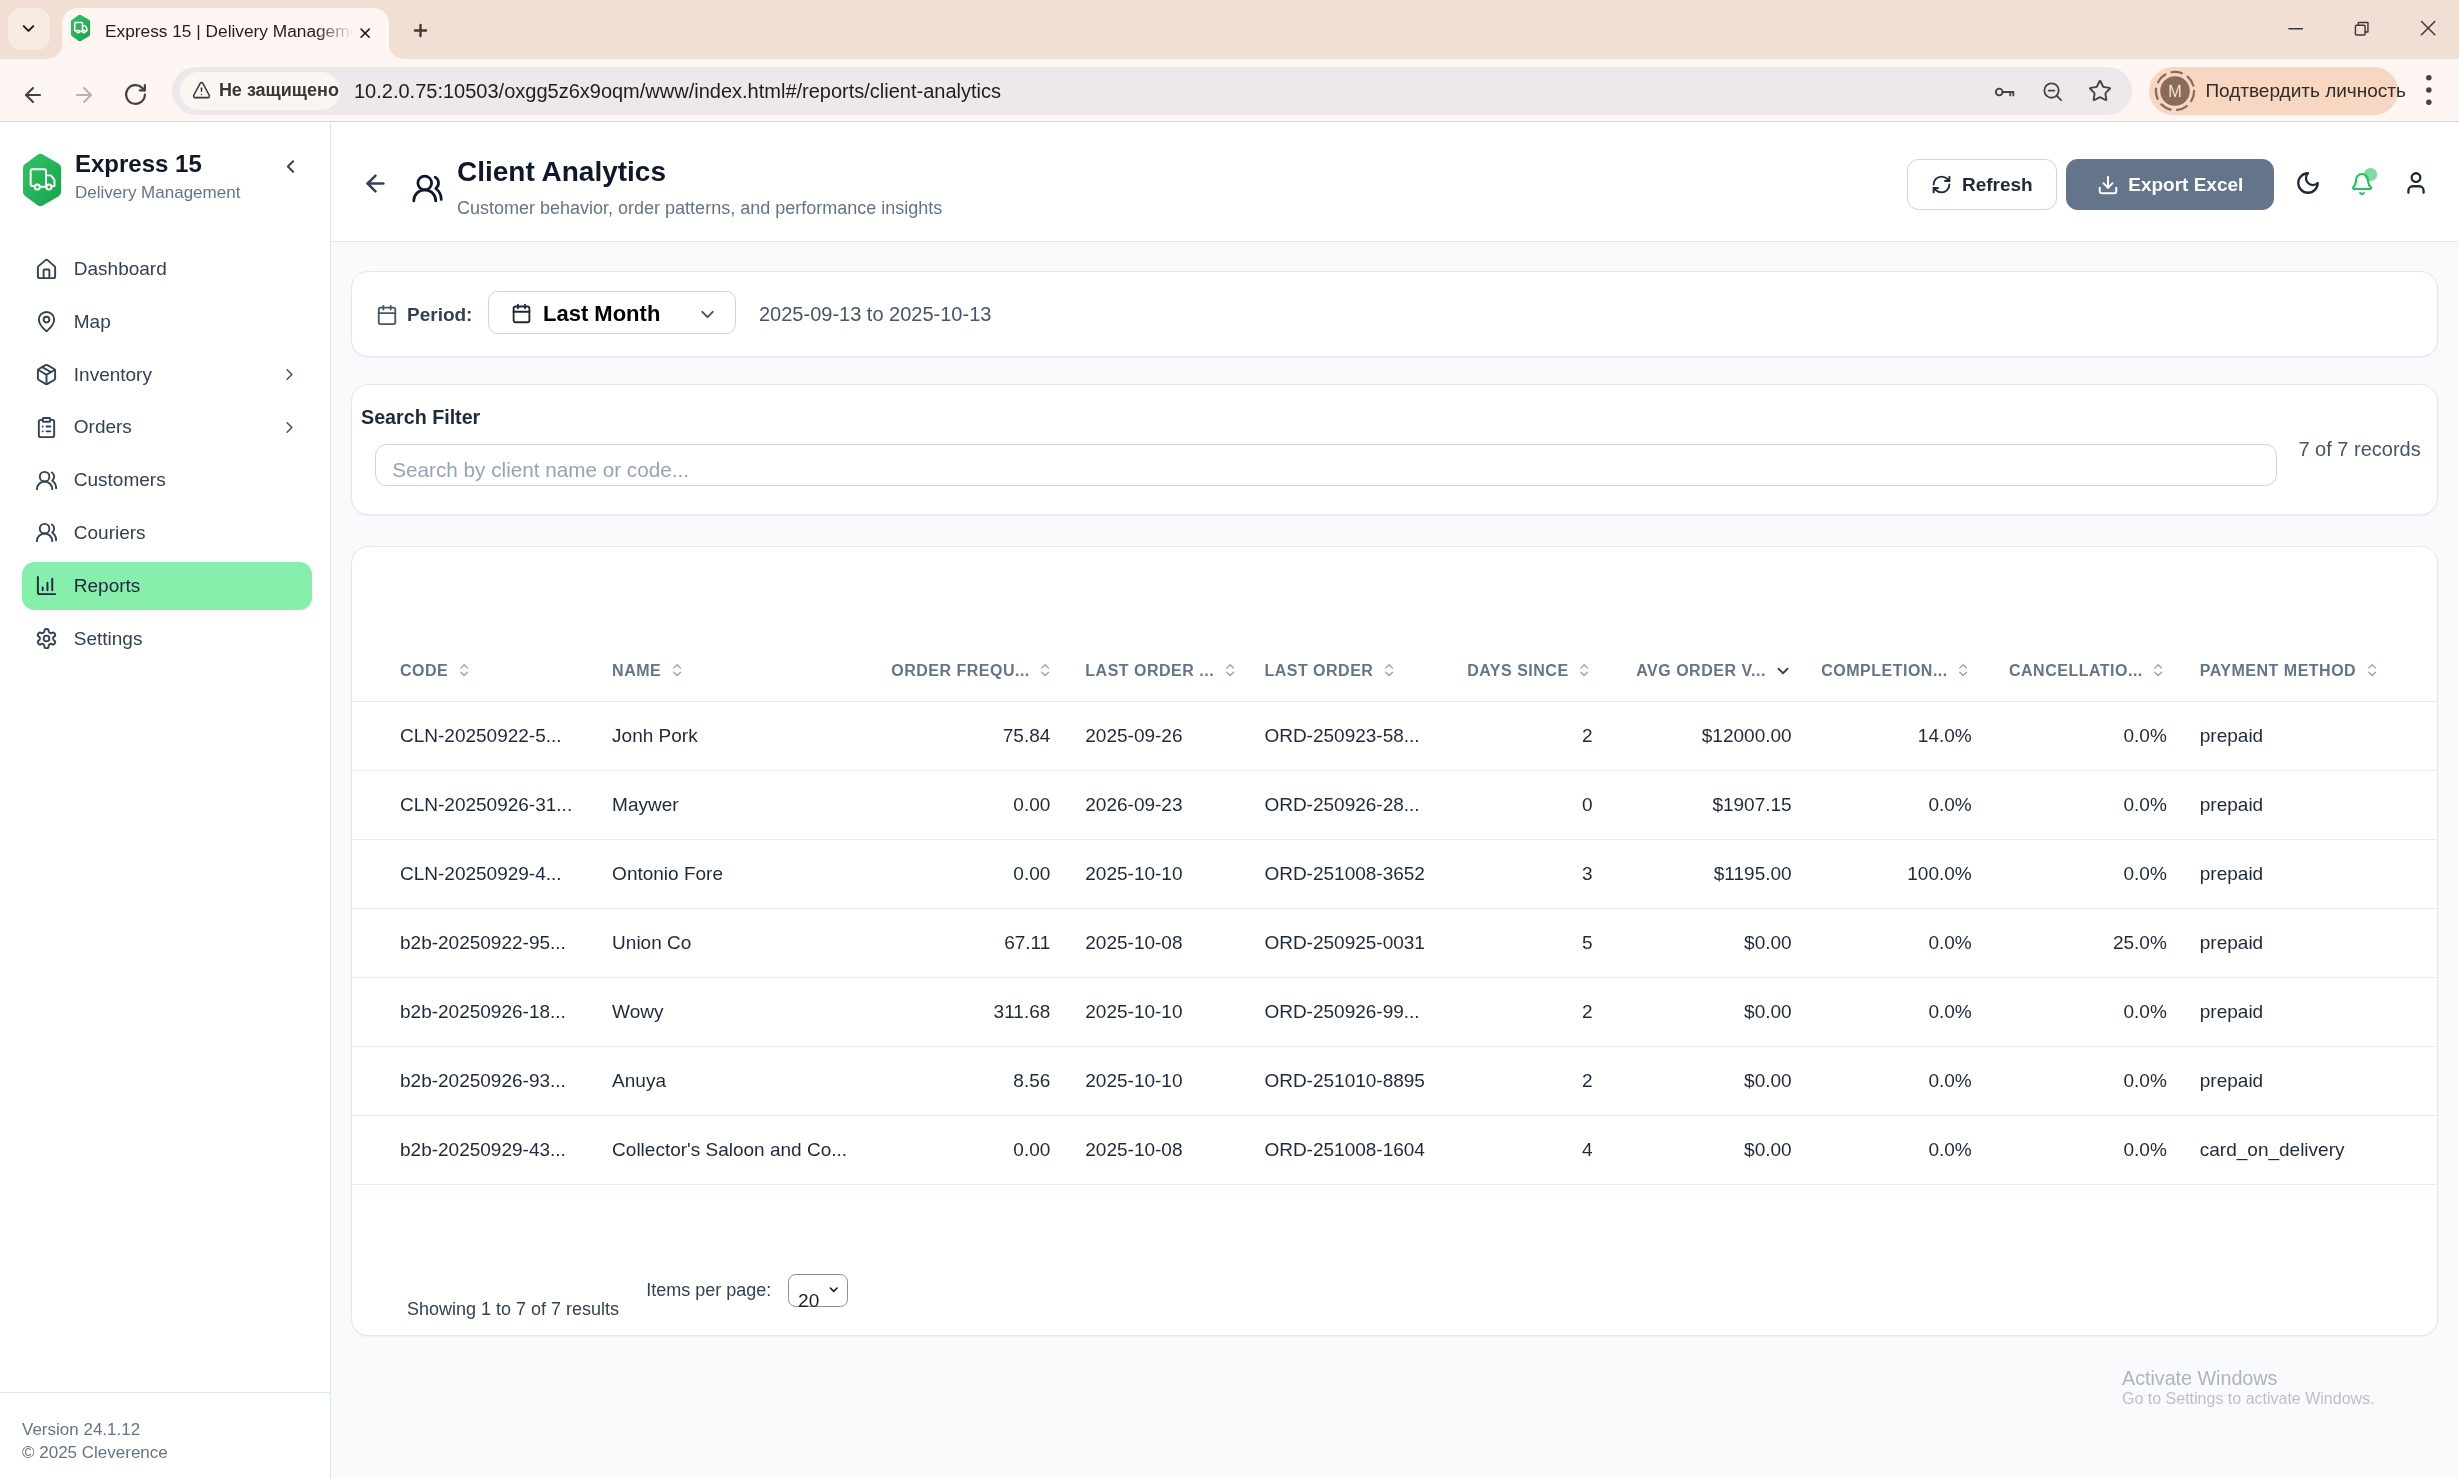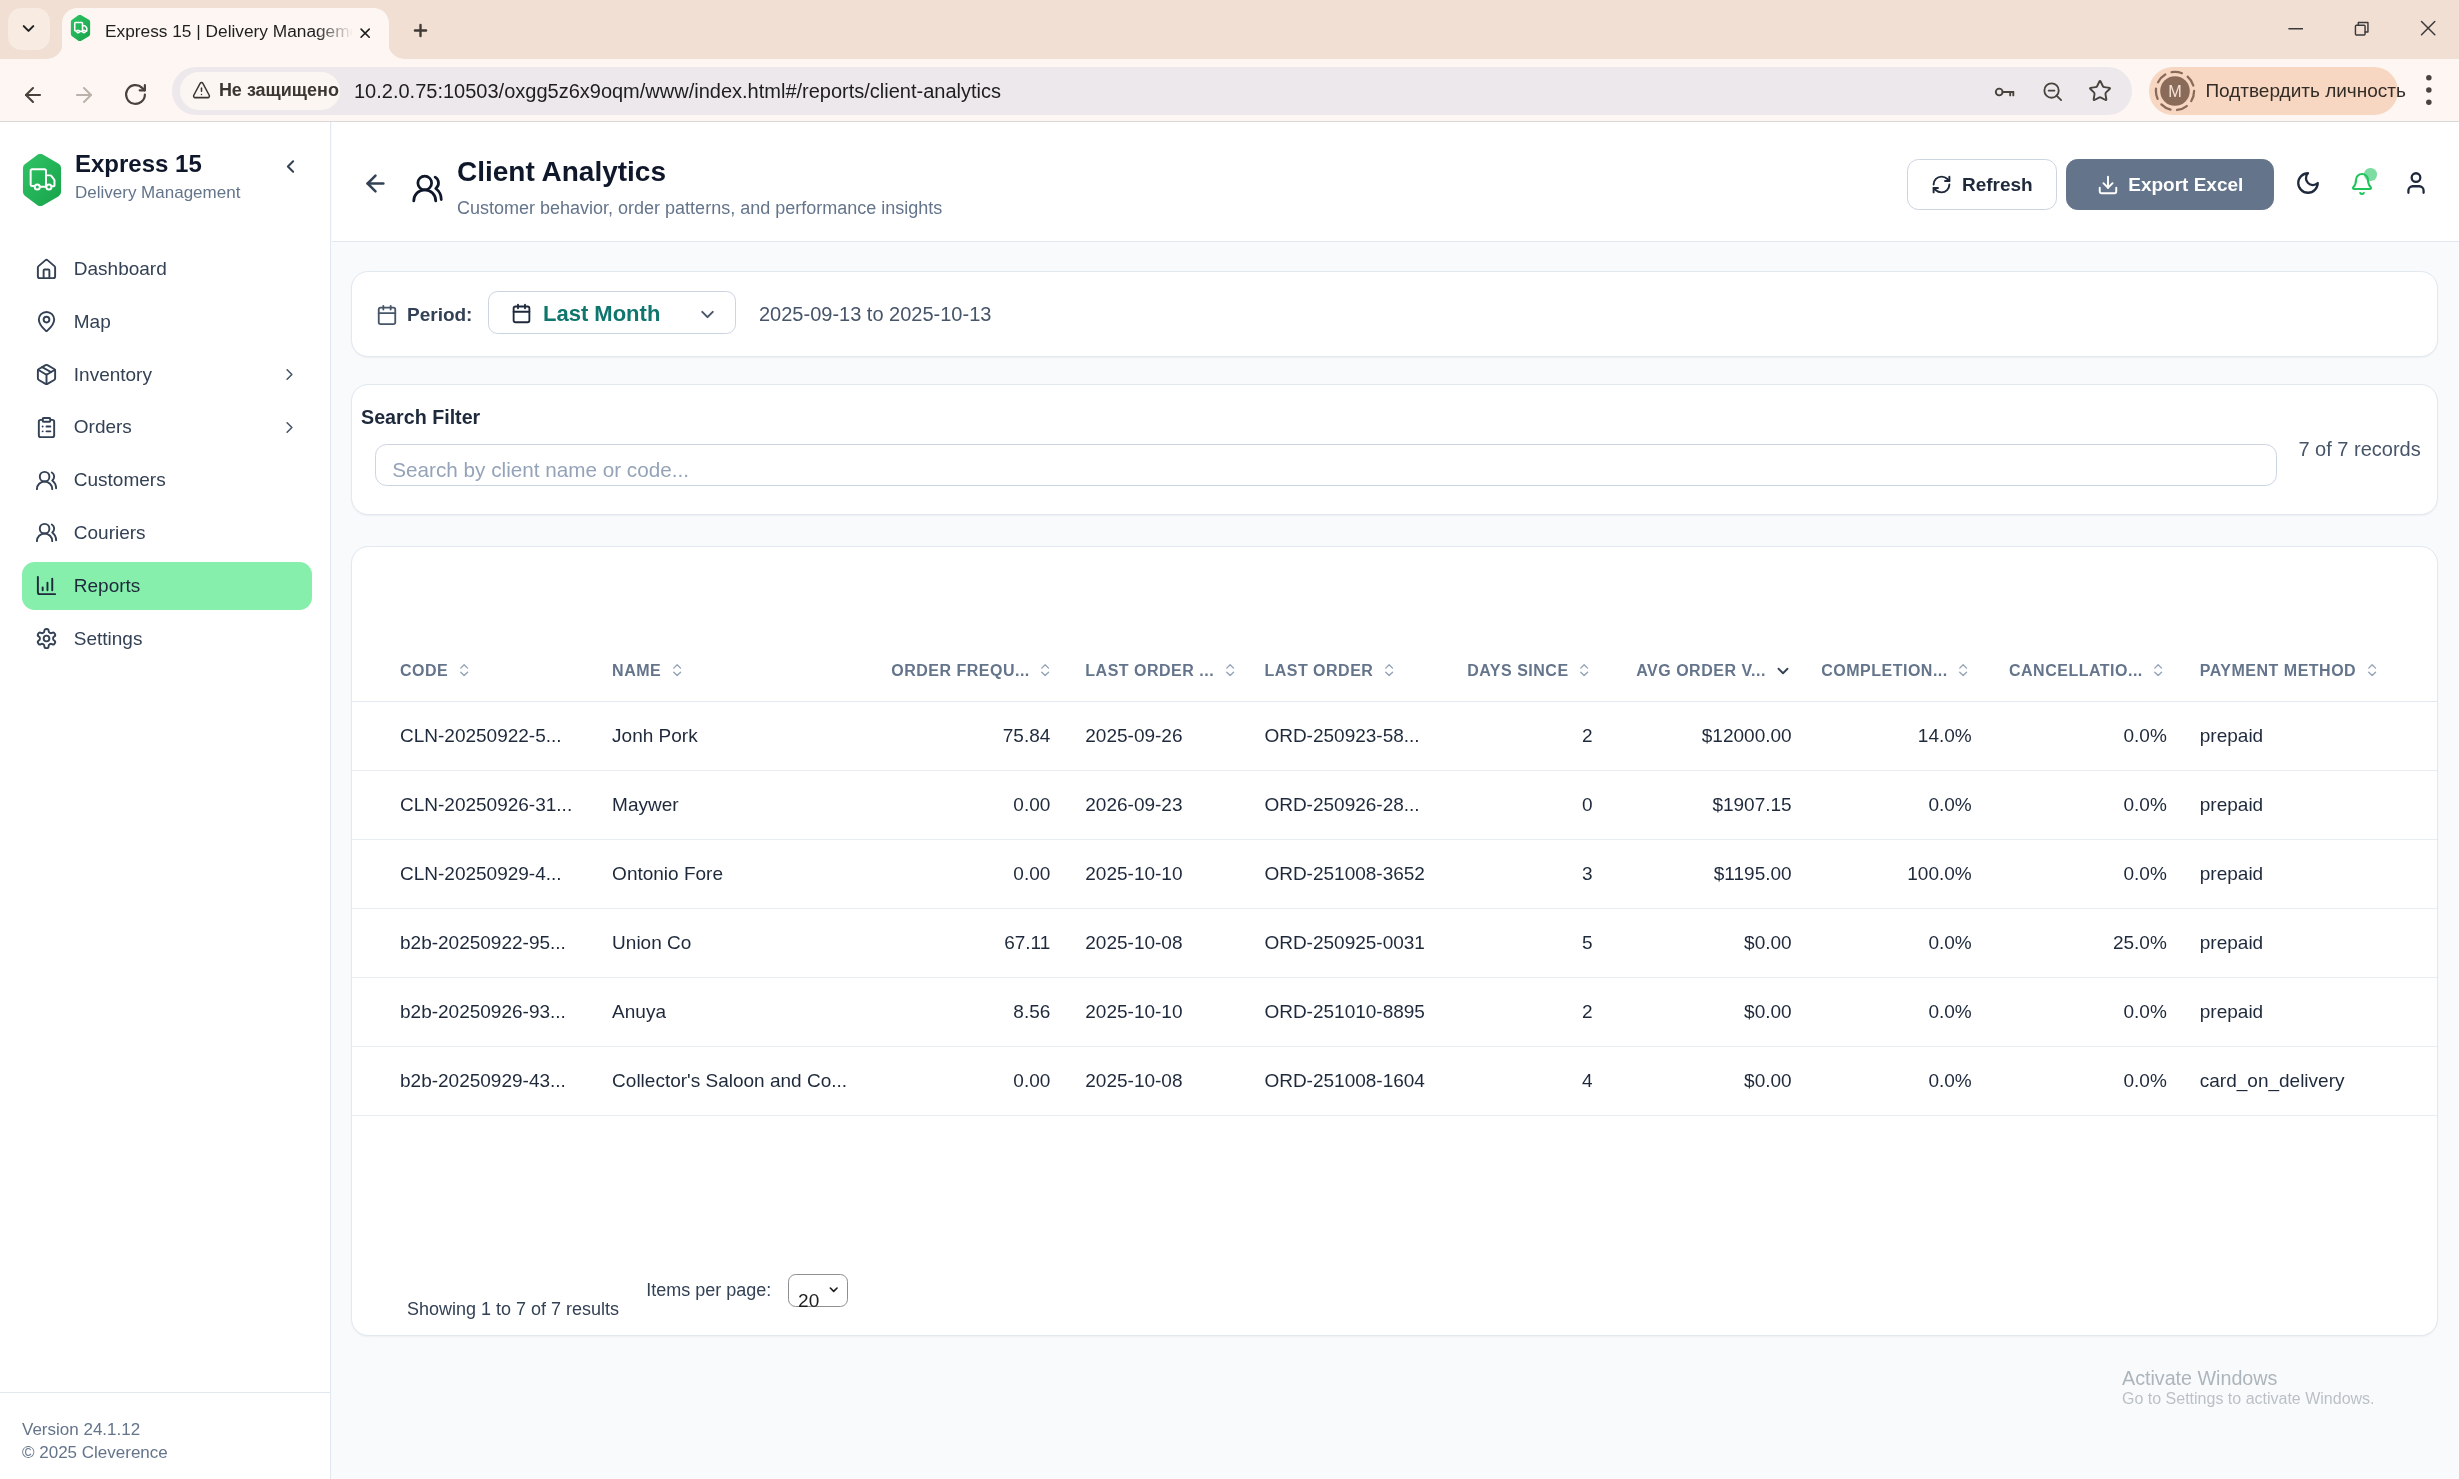--- a/index.html
+++ b/index.html
@@ -292,21 +292,21 @@
           <path d="M3 10h18"></path>
         </svg>
     <div style="position:absolute;left:55px;top:32px;font-size:19px;font-weight:600;color:#334155;">Period:</div>
     <div style="position:absolute;left:136px;top:19px;width:248px;height:43px;border:1.4px solid #CBD5E1;border-radius:9.6px;">
       <svg class="ic" width="21" height="21" viewBox="0 0 24 24" style="position:absolute;left:22px;top:10.6px;color:#1E293B;stroke-width:2.1;">
             <path d="M8 2v4"></path>
             <path d="M16 2v4"></path>
             <rect x="3" y="4" width="18" height="18" rx="2"></rect>
             <path d="M3 10h18"></path>
           </svg>
-      <div style="position:absolute;left:54px;top:8.6px;font-size:22px;font-weight:600;color:#0f766e;">Last Month</div>
+      <div style="position:absolute;left:54px;top:8.6px;font-size:22px;font-weight:600;color:#000000;">Last Month</div>
       <svg class="ic" width="21" height="21" viewBox="0 0 24 24" style="position:absolute;left:208px;top:11.5px;color:#475569;stroke-width:2.3;">
             <path d="m6 9 6 6 6-6"></path>
           </svg>
     </div>
     <div style="position:absolute;left:407px;top:31px;font-size:20px;color:#475569;">2025-09-13 to 2025-10-13</div>
   </div>
   <div class="card" style="top:142px;height:131px;">
     <div style="position:absolute;left:9px;top:21px;font-size:19.7px;font-weight:600;color:#1E293B;">Search Filter</div>
     <div style="position:absolute;left:23px;top:59px;width:1902px;height:42px;border:1.4px solid #CBD5E1;border-radius:11.5px;">
       <div style="position:absolute;left:16.3px;top:13.4px;font-size:20.7px;color:#94A3B8;">Search by client name or code...</div>
@@ -413,20 +413,32 @@
               <td class="tr-r">67.11</td>
               <td style="padding-left:35px;">2025-10-08</td>
               <td>ORD-250925-0031</td>
               <td class="tr-r">5</td>
               <td class="tr-r">$0.00</td>
               <td class="tr-r">0.0%</td>
               <td class="tr-r">25.0%</td>
               <td style="padding-left:33px;">prepaid</td>
             </tr>
         <tr>
+              <td style="padding-left:48px;">b2b-20250926-18...</td>
+              <td>Wowy</td>
+              <td class="tr-r">311.68</td>
+              <td style="padding-left:35px;">2025-10-10</td>
+              <td>ORD-250926-99...</td>
+              <td class="tr-r">2</td>
+              <td class="tr-r">$0.00</td>
+              <td class="tr-r">0.0%</td>
+              <td class="tr-r">0.0%</td>
+              <td style="padding-left:33px;">prepaid</td>
+            </tr>
+        <tr>
               <td style="padding-left:48px;">b2b-20250926-93...</td>
               <td>Anuya</td>
               <td class="tr-r">8.56</td>
               <td style="padding-left:35px;">2025-10-10</td>
               <td>ORD-251010-8895</td>
               <td class="tr-r">2</td>
               <td class="tr-r">$0.00</td>
               <td class="tr-r">0.0%</td>
               <td class="tr-r">0.0%</td>
               <td style="padding-left:33px;">prepaid</td>

